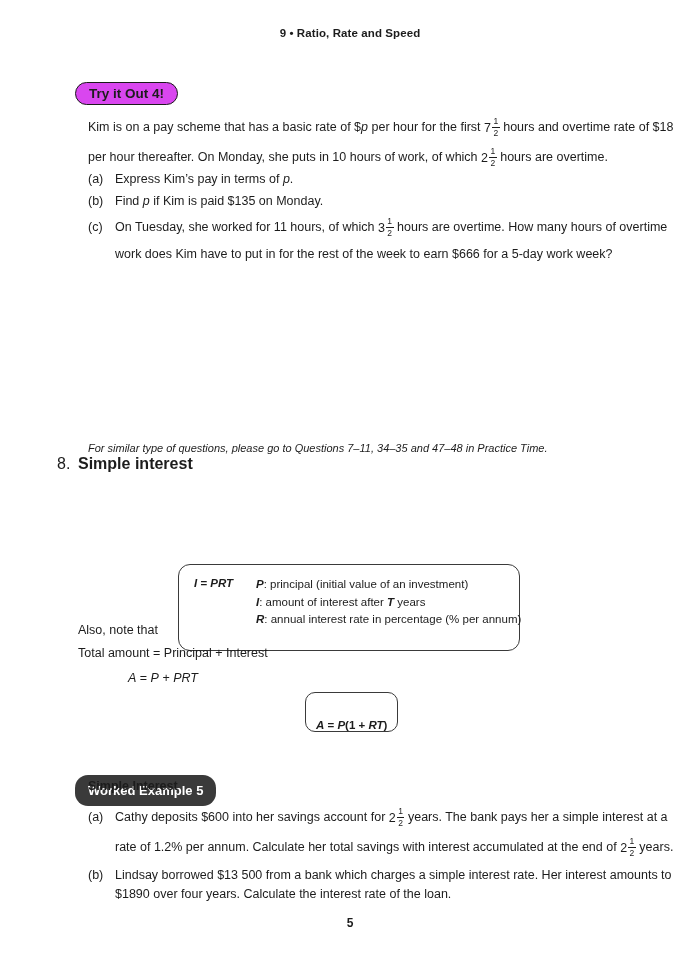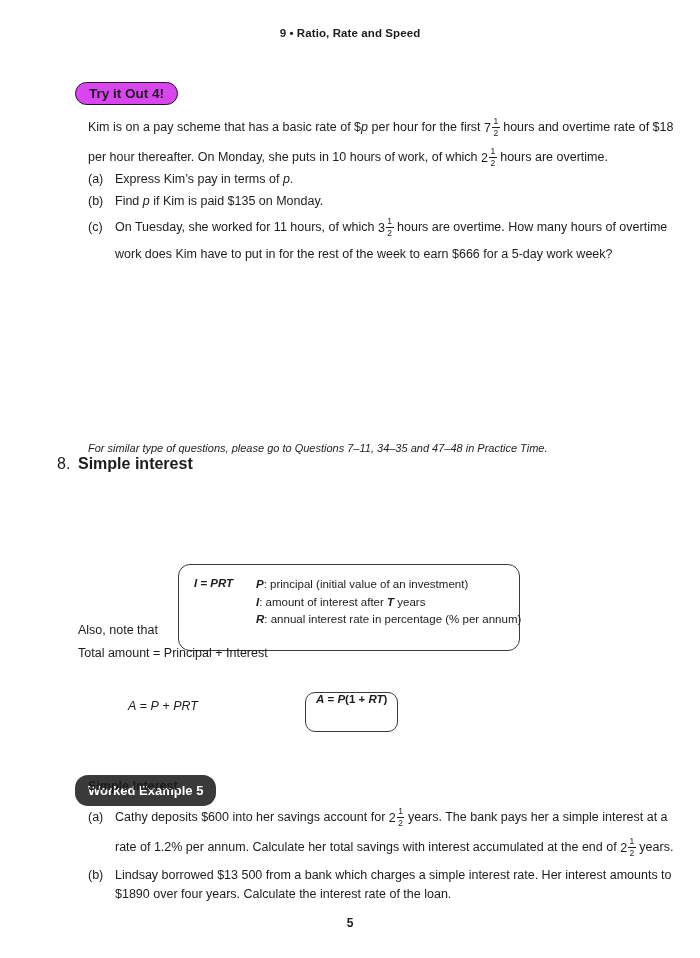--- a/index.html
+++ b/index.html
@@ -57,25 +57,25 @@
   .sec-intro{position:absolute;top:502px;left:78px;font-size:12.5px;line-height:16px;}
   .formula-box{
     position:absolute;top:528px;left:178px;width:342px;height:87px;
     border:1.2px solid #3a3a3a;border-radius:12px;box-sizing:border-box;background:#fff;margin-top:36px;
   }
   .fb-formula{position:absolute;left:15px;top:12px;font-size:11.5px;}
   .fb-defs{position:absolute;left:77px;top:11px;}
   .fb-def{font-size:11.5px;line-height:17.5px;white-space:pre;}
   .also-note{position:absolute;top:622px;left:78px;font-size:12.5px;line-height:16px;}
   .total-line{position:absolute;top:645px;left:78px;font-size:12.5px;line-height:16px;}
-  .aprt{position:absolute;top:698px;left:128px;font-size:12.5px;line-height:16px;text-align:center;}
+  .aprt{position:absolute;top:670px;left:128px;font-size:12.5px;line-height:16px;text-align:center;}
   .boxed-formula{
     position:absolute;top:692px;left:305px;height:40px;box-sizing:border-box;
     border:1.2px solid #3a3a3a;border-radius:10px;background:#fff;
-    display:inline-flex;align-items:flex-start;padding:0 10px;
+    display:inline-flex;align-items:flex-end;padding:0 10px;
   }
   .boxed-formula .rich{font-size:11.5px;}
   .we-subtitle{position:absolute;top:778px;left:88px;font-weight:bold;font-size:12.5px;line-height:16px;}
   .page-num{position:absolute;top:916px;left:0;width:100%;text-align:center;font-weight:bold;font-size:12px;}
 </style>
 </head>
 <body>
 
 <div class="page">
 

